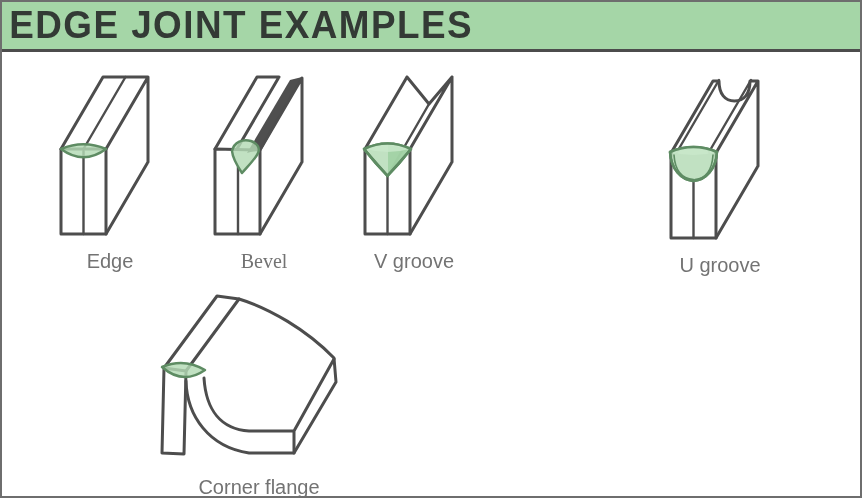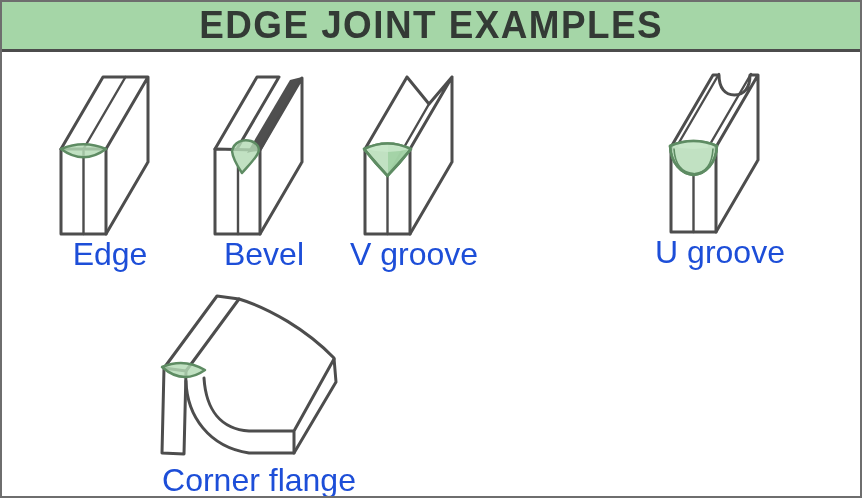--- a/index.html
+++ b/index.html
@@ -10,36 +10,36 @@
     border:2px solid #6e6e6e;
     background:#ffffff;
     font-family:"Liberation Sans", sans-serif;
     overflow:hidden;
   }
   .header{
     position:absolute;left:0;top:0;right:0;
     height:47px;
     background:#a5d6a7;
     border-bottom:3px solid #4c4c4c;
-    display:flex;align-items:center;justify-content:center;
+    display:flex;align-items:center;justify-content:flex-start;
   }
   .header .title{
     font-size:38px;
     font-weight:bold;
     letter-spacing:1.5px;
     color:#333a35;
     transform:scaleX(0.97);
     white-space:nowrap;
   }
   .fig{position:absolute;display:flex;flex-direction:column;align-items:center;}
   .fig svg{display:block;}
   .fig .cap{
-    margin-top:0;
-    font-size:32px;
-    color:#1d4ed8;
+    margin-top:14px;
+    font-size:20px;
+    color:#737373;
     white-space:nowrap;
     text-align:center;
   }
   
   .ln{fill:none;stroke:#4d4d4d;stroke-width:3;stroke-linecap:round;stroke-linejoin:round;}
   .ln-thin{fill:none;stroke:#4d4d4d;stroke-width:2.4;stroke-linecap:round;stroke-linejoin:round;}
   .weld{fill:#b3dab5;fill-opacity:.82;stroke:#5e8c63;stroke-width:2.5;stroke-linejoin:round;}
   .weld-cap{fill:#c9e7ca;fill-opacity:.85;stroke:none;}
   .weld-shade{fill:#9fd0a2;fill-opacity:.85;stroke:none;}
   .weld-line{fill:none;stroke:#5e8c63;stroke-width:1.6;stroke-linecap:round;}
@@ -58,21 +58,21 @@
   <div class="fig" style="left:48px;top:62px;width:120px;">
     <svg width="118" height="172" viewBox="0 0 118 172">
       <path class="ln" d="M10,85 L52,13 L97,13 M55,85 L97,13 L97,98 M55,170 L97,98"></path>
       <path class="ln" d="M10,85 L55,85 L55,170 L10,170 Z"></path>
       <path class="ln-thin" d="M32.5,85 L74.5,13 M32.5,87 L32.5,170"></path>
       <path class="weld" d="M10,85 Q32.5,75.5 55,85 Q32.5,101.5 10,85 Z"></path>
     </svg>
     <div class="cap">Edge</div>
   </div>
 
-  <div class="fig" style="left:202px;top:62px;width:120px;">
+  <div class="fig" style="left:202px;top:62px;width:120px;font-family:Liberation Serif, serif;">
     <svg width="118" height="172" viewBox="0 0 118 172">
       <path class="bevel-face" d="M42,89 L57,85 L97,13 L85,16 Z"></path>
       <path class="ln" d="M10,85 L52,13 L74,13 M32,85 L74,13 M55,86 L97,14 L97,98 M55,170 L97,98"></path>
       <path class="ln" d="M10,85 L55,86 L55,170 L10,170 Z"></path>
       <path class="ln-thin" d="M33,103 L33,170"></path>
       <path class="weld" d="M27,87 C29,78 38,74.5 46,77 C52,79 55.5,84 53,89 C51,94 44,101 37,109 C31,100 27.5,93 27,87 Z"></path>
     </svg>
     <div class="cap">Bevel</div>
   </div>
 
@@ -85,21 +85,21 @@
       <path class="weld" d="M9,85 Q32.5,74 56,85 Q45,99 32.5,112 Q20,99 9,85 Z"></path>
       <path class="weld-shade" d="M33,81 L55,85.5 Q44.5,98.5 33,111 Z"></path>
       <path class="weld-cap" d="M10,85 Q32.5,74.5 55,85 Q32.5,91 10,85 Z"></path>
       <path class="weld-line" d="M10,85.5 L32.5,111 L55,85.5"></path>
       <path class="weld-outline" d="M9,85 Q32.5,74 56,85 Q45,99 32.5,112 Q20,99 9,85 Z"></path>
     </svg>
     <div class="cap">V groove</div>
   </div>
 
 
-  <div class="fig" style="left:658px;top:60px;width:120px;">
+  <div class="fig" style="left:658px;top:66px;width:120px;">
     <svg width="118" height="172" viewBox="0 0 118 172">
       <path class="ln" d="M10,85 L52,13 L58,13 C58,26 64,33 73.5,33 C83,33 89,26 89,13 L97,13 M55,85 L97,13 L97,98 M55,170 L97,98"></path>
       <path class="ln-thin" d="M16,84 L58,12 M48,84 L90,12"></path>
       <path class="ln" d="M10,85 L10,170 L55,170 L55,85"></path>
       <path class="ln-thin" d="M32.5,113 L32.5,170"></path>
       <path class="weld" d="M9,84 Q32.5,74 56,84 C55,101 45,112 32.5,113 C20,112 10,101 9,84 Z"></path>
       <path class="weld-cap" d="M9,84 Q32.5,74.5 56,84 Q32.5,90 9,84 Z"></path>
       <path class="weld-line" d="M13,87 C14,103 21,110.5 32.5,111.5 M52,87 C51,103 44,110.5 34,111.5"></path>
       <path class="weld-outline" d="M9,84 Q32.5,74 56,84 C55,101 45,112 32.5,113 C20,112 10,101 9,84 Z"></path>
     </svg>

